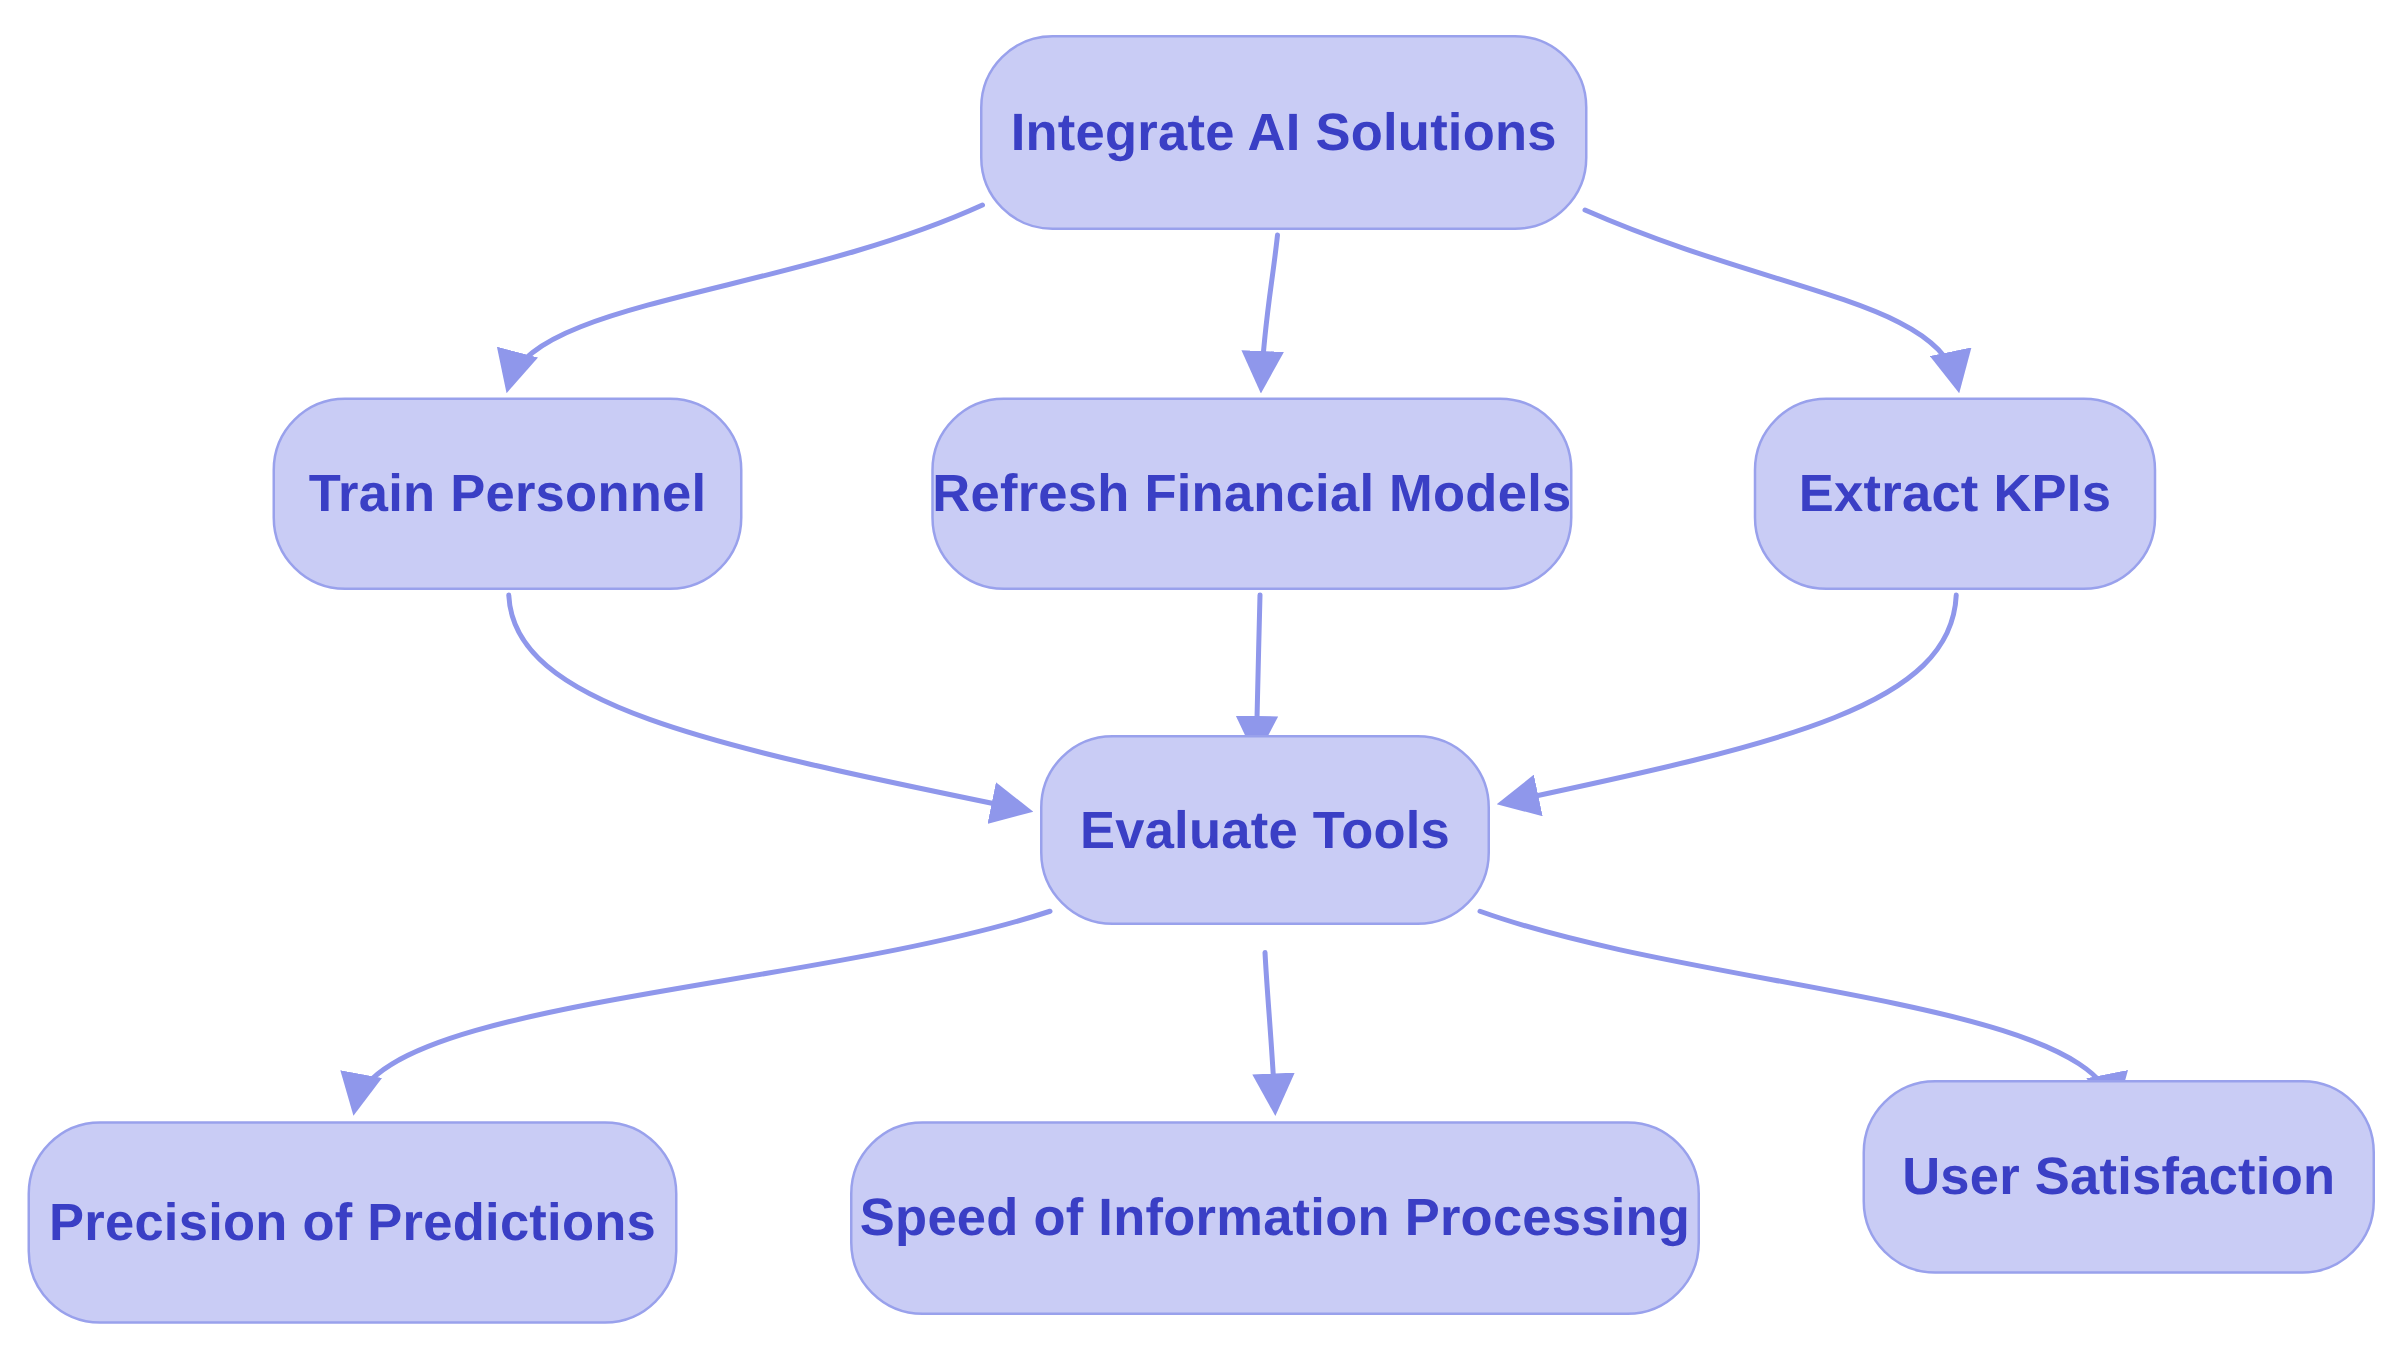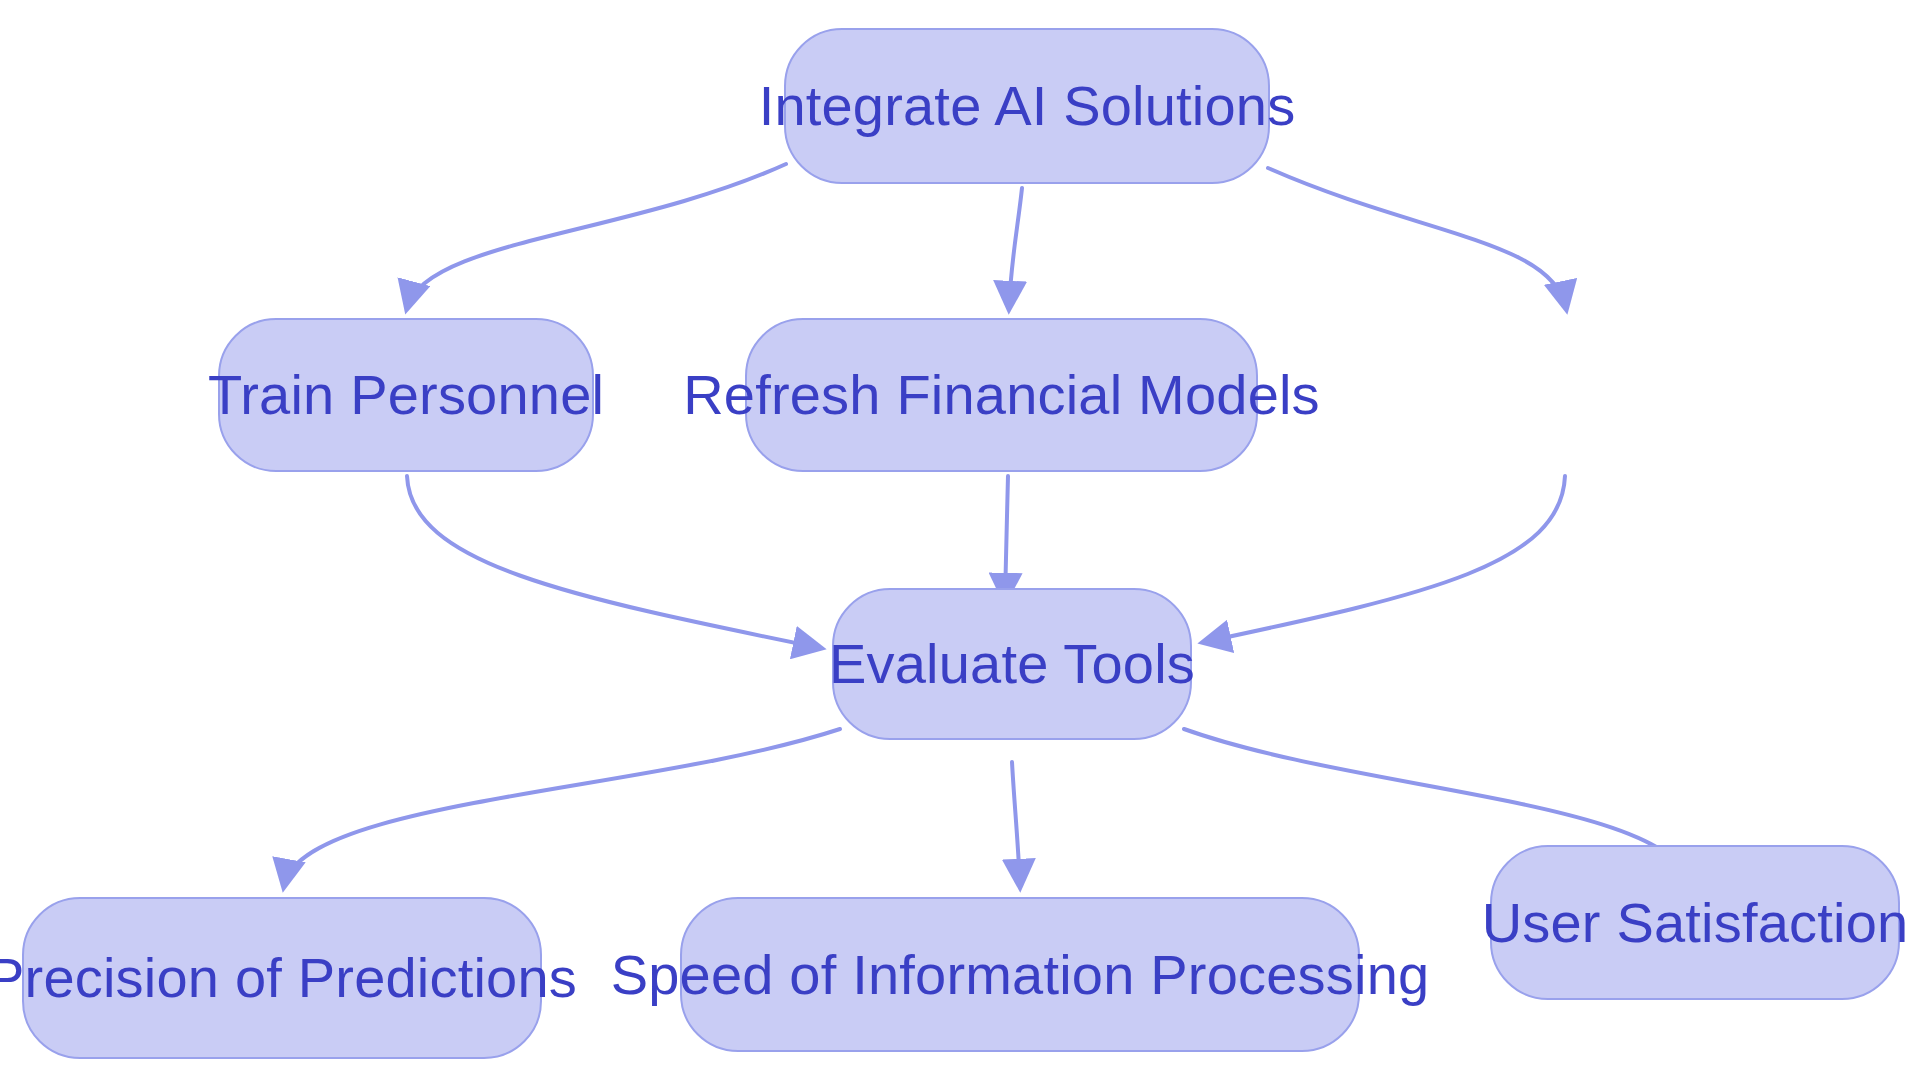--- a/index.html
+++ b/index.html
@@ -34,24 +34,25 @@
     background: #c9ccf5;
     border: 2.5px solid #99a1ec;
     border-radius: 58px;
     display: flex;
     align-items: center;
     justify-content: center;
     text-align: center;
   }
   .node-label {
     color: #3a3fc5;
-    font-size: 56px;
+    font-size: 42px;
     line-height: 1.1;
     white-space: nowrap;
     letter-spacing: 0.2px;
+    font-weight: bold;
   }
 </style>
 </head>
 <body>
 
 <div class="canvas">
 
   <svg class="edges-layer" width="1920" height="1083" viewBox="0 0 1920 1083" xmlns="http://www.w3.org/2000/svg">
     <defs>
       <marker id="arrowhead" viewBox="0 0 10 10" refX="8" refY="5" markerWidth="8.5" markerHeight="8.5" orient="auto" markerUnits="strokeWidth">
@@ -77,30 +78,33 @@
   </div>
 
   <div class="node" style="left:218px; top:318px; width:376px; height:154px;">
     <span class="node-label">Train Personnel</span>
   </div>
 
   <div class="node" style="left:745px; top:318px; width:513px; height:154px;">
     <span class="node-label">Refresh Financial Models</span>
   </div>
 
+  <div class="node" style="left:1403px; top:318px; width:322px; height:154px;">
+    <span class="node-label">Extract KPIs</span>
+  </div>
 
   <div class="node" style="left:832px; top:588px; width:360px; height:152px;">
     <span class="node-label">Evaluate Tools</span>
   </div>
 
   <div class="node" style="left:22px; top:897px; width:520px; height:162px;">
     <span class="node-label">Precision of Predictions</span>
   </div>
 
   <div class="node" style="left:680px; top:897px; width:680px; height:155px;">
     <span class="node-label">Speed of Information Processing</span>
   </div>
 
-  <div class="node" style="left:1490px; top:845px; width:410px; height:155px;">
+  <div class="node" style="left:1490px; top:864px; width:410px; height:155px;">
     <span class="node-label">User Satisfaction</span>
   </div>
 
 </div>
 
 </body></html>

